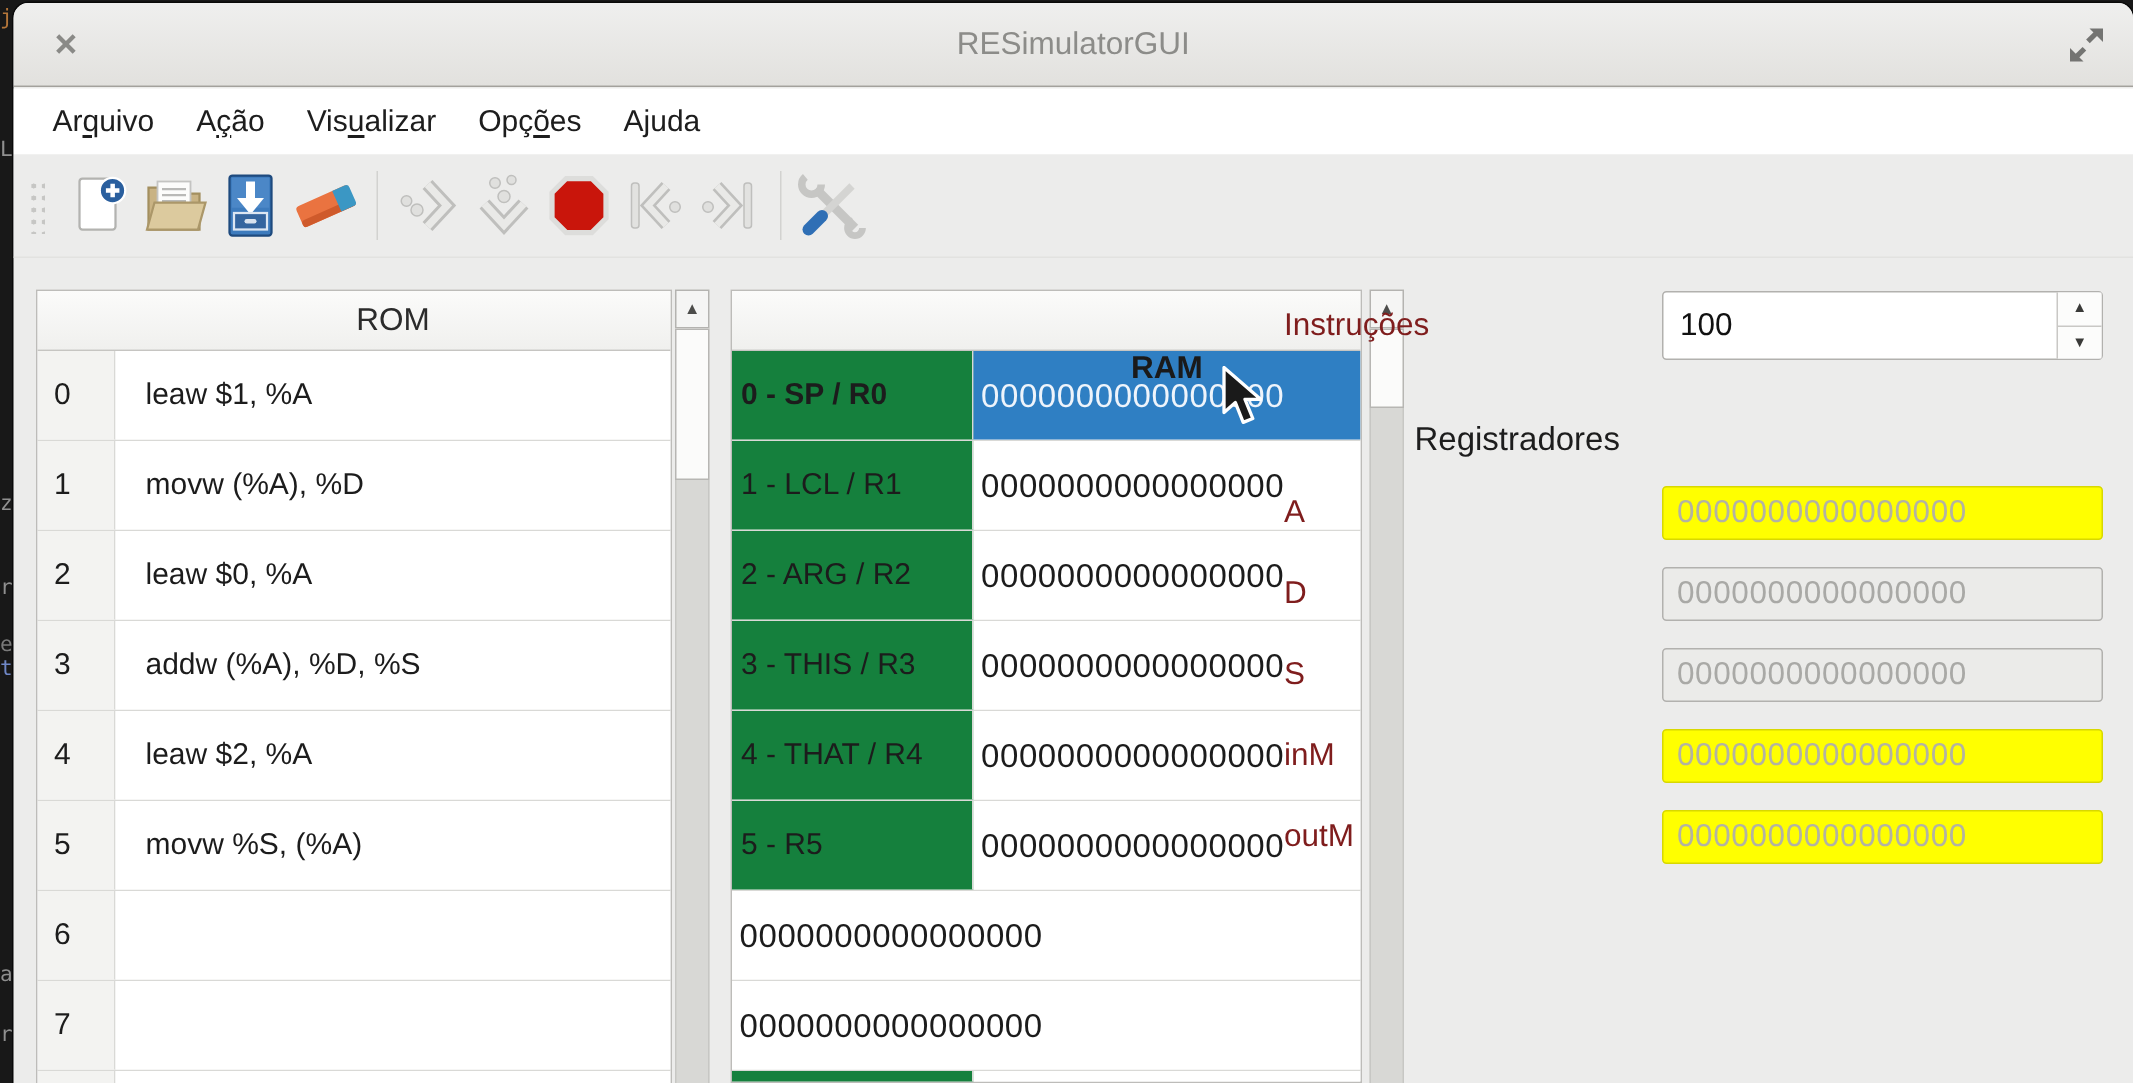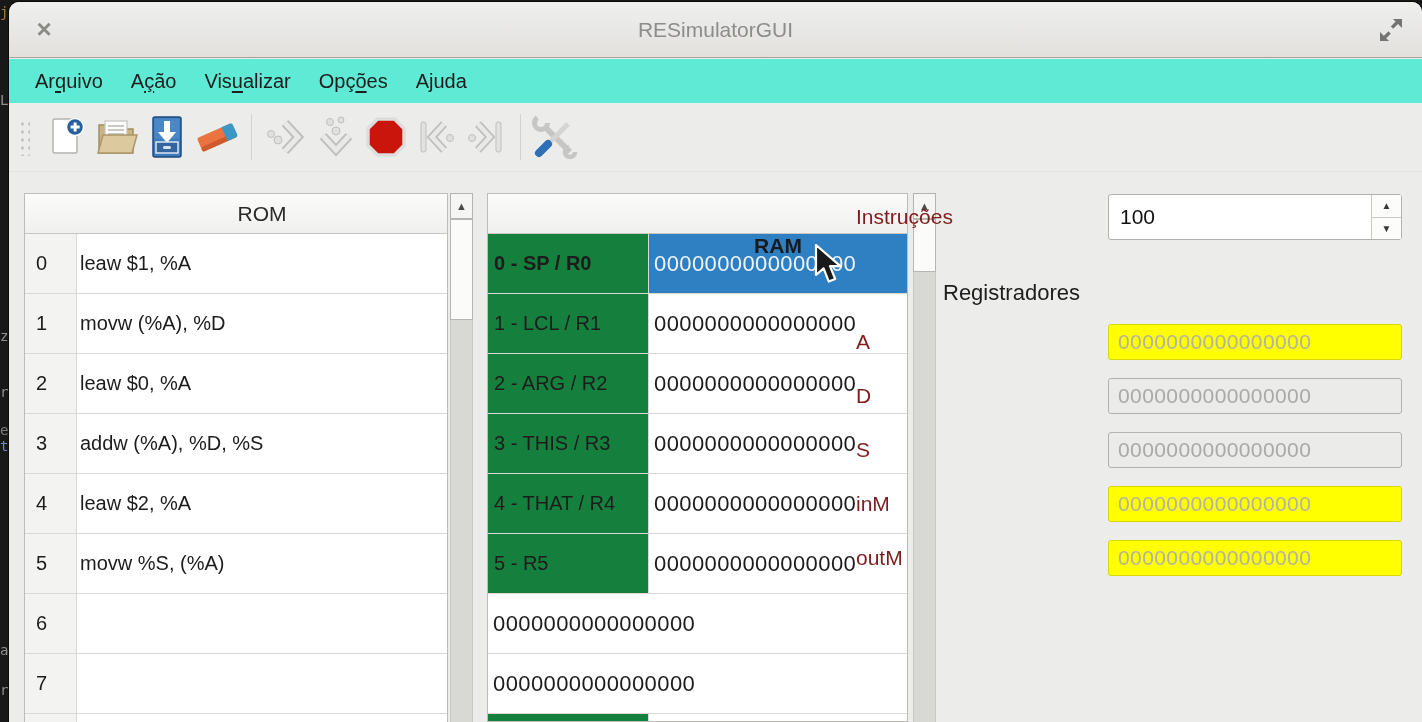--- a/index.html
+++ b/index.html
@@ -16,21 +16,21 @@
             box-shadow:0 0 0 1px rgba(0,0,0,.6); }
 
   .titlebar { position:absolute; left:0; top:0; right:0; height:56px;
               background:linear-gradient(#efefee,#e2e1de); border-bottom:1px solid #a3a19c; }
   .close-btn { position:absolute; left:20px; top:12px; width:30px; height:30px;
                font-size:26px; font-weight:bold; color:#8a8a87; line-height:30px; text-align:center; cursor:default; }
   .win-title { position:absolute; left:0; right:0; top:0; height:56px; line-height:56px;
                text-align:center; font-weight:normal; font-size:21px; color:#8c8c89; }
   .restore { position:absolute; right:18px; top:15px; }
 
-  .menubar { position:absolute; left:0; top:57px; right:0; height:44px; background:#5eead4;
+  .menubar { position:absolute; left:0; top:57px; right:0; height:44px; background:#ffffff;
              display:flex; align-items:center; padding-left:12px; }
   .menu-item { padding:6px 14px; font-size:20px; color:#1d1d1d; }
   .mn { text-decoration:underline; text-underline-offset:3px; text-decoration-thickness:1.5px; }
 
   .toolbar { position:absolute; left:0; top:101px; right:0; height:69px; background:#ececeb;
              border-bottom:1px solid #e2e2e0; display:flex; align-items:center; }
   .grip { width:12px; height:38px; margin-left:9px;
           background-image:radial-gradient(circle,#c6c6c4 1.6px,transparent 1.8px);
           background-size:7px 8px; background-position:1px 2px; }
   .tbtn { width:46px; height:54px; margin:0 2px; border:none; background:transparent;
@@ -43,21 +43,21 @@
   .rom-table { left:15px; top:191px; width:424px; height:639px; }
   .ram-table { left:478px; top:191px; width:421px; height:529px; }
   .thead { height:40px; background:linear-gradient(#fbfbfa,#f0f0ee); border-bottom:1px solid #c6c5c2; position:relative; }
   .thead .hlabel { position:absolute; top:0; bottom:0; right:0; text-align:center;
                    line-height:40px; font-size:21px; color:#2b2b2b; }
   .rom-table .hlabel { left:52px; }
   .ram-table .hlabel { left:161px; font-weight:bold; color:#1a1a1a;margin-top:32px; }
   .trow { display:flex; height:60px; border-bottom:1px solid #d9d9d6; }
   .cnum { width:52px; background:#f3f3f1; border-right:1px solid #d9d9d6;
           display:flex; align-items:center; padding-left:11px; font-size:20px; color:#1c1c1c; }
-  .cinstr { flex:1; background:#fff; display:flex; align-items:center; padding-left:3px;
+  .cinstr { flex:1; background:#fff; display:flex; align-items:center; padding-left:20px;
             font-size:20px; color:#1c1c1c; }
   .clabel { width:161px; background:#15803d; border-right:1px solid #d9d9d6;
             display:flex; align-items:center; padding-left:6px; font-size:20px; color:#1c1c1c; }
   .cvalue { flex:1; background:#fff; display:flex; align-items:center; padding-left:5px;
             font-size:22px; letter-spacing:.4px; color:#1c1c1c; }
   .clabel.bold { font-weight:bold; }
   .cvalue.sel { background:#2f7fc3; color:#eef4fb; }
 
   
   .sbar { position:absolute; top:191px; width:23px; height:529px; }

